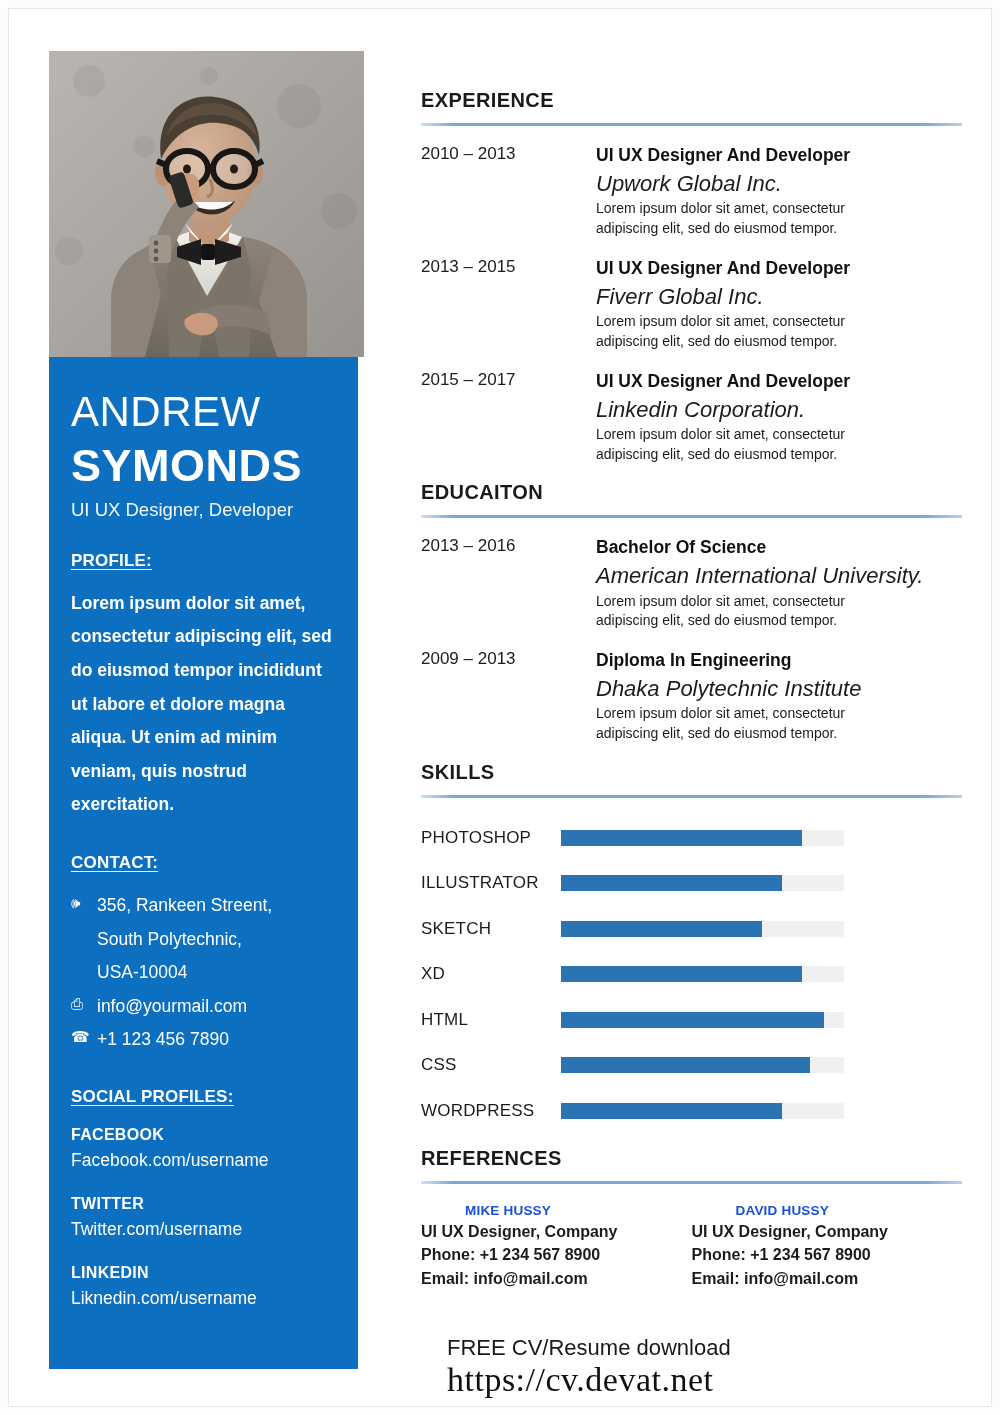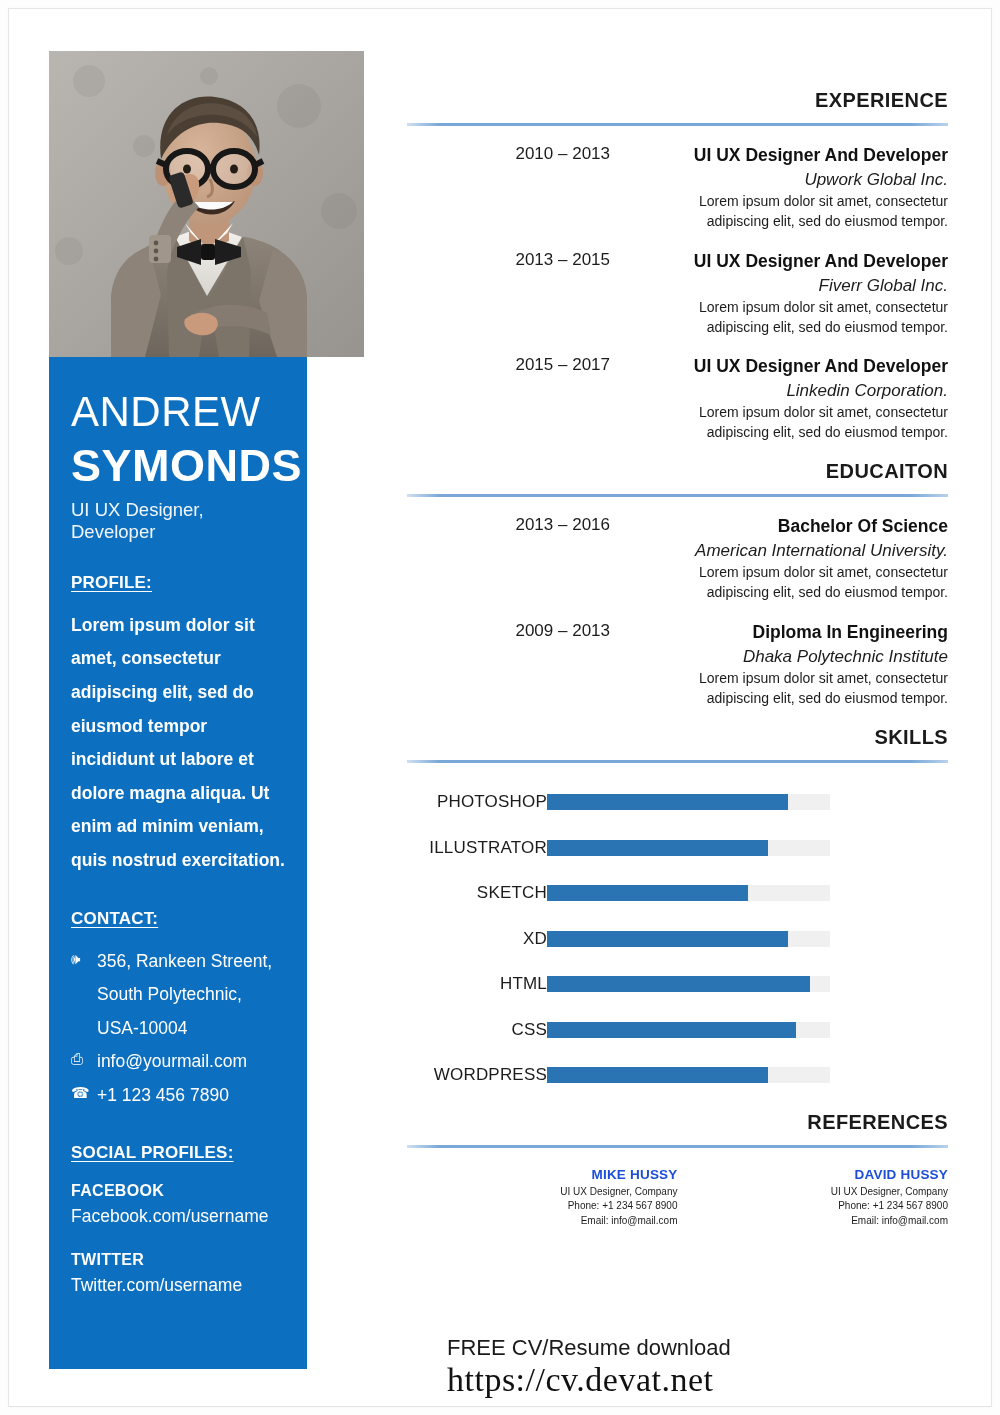--- a/index.html
+++ b/index.html
@@ -43,21 +43,21 @@
   #photo {
     position: relative;
     width: 315px; height: 306px;
     overflow: hidden;
     background: #a9a6a1;
   }
   #photo svg { display: block; width: 315px; height: 306px; }
 
   #sidebar {
     position: relative;
-    width: 258px;
+    width: 309px;
     min-height: 1012px;
     background: #0d6fbf;
     padding: 32px 22px 26px 22px;
     color: #ffffff;
   }
 
   .name-first {
     font-size: 42px;
     font-weight: 300;
     line-height: 1.08;
@@ -124,59 +124,57 @@
   .social-url {
     font-size: 17.5px;
     font-weight: 400;
     line-height: 1.5;
     color: #ffffff;
   }
 
   
   #right-col {
     position: absolute;
-    left: 398px; top: 80px;
+    left: 412px; top: 80px;
     width: 541px;
-    text-align: right;
   }
 
   .sec-title {
     font-size: 20px;
     font-weight: 700;
     letter-spacing: 0.4px;
     color: #1a1a1a;
     margin-bottom: 11px;
   }
   .sec-rule {
     height: 3px;
     width: 541px;
     background: linear-gradient(to right, #cfe0f2 0%, #79a8d8 6%, #79a8d8 93%, #b9d2ec 100%);
     margin-bottom: 17px;
   }
 
   .entry {
     display: flex;
     margin-bottom: 17px;
-    margin-left: 28px;
   }
   .entry-date {
     flex: 0 0 175px;
     font-size: 17px;
     color: #1c1c1c;
     padding-top: 1px;
   }
   .entry-body { flex: 1 1 auto; }
   .entry-role {
     font-size: 17.5px;
     font-weight: 700;
     color: #111111;
     line-height: 1.42;
   }
   .entry-org {
-    font-size: 17px;
+    font-size: 22px;
     font-style: italic;
     color: #1c1c1c;
     line-height: 1.42;
   }
   .entry-desc {
     font-size: 14px;
     color: #1c1c1c;
     line-height: 1.42;
   }
 
@@ -216,23 +214,24 @@
   .ref-col { flex: 0 0 50%; }
   .ref-name {
     font-size: 13.5px;
     font-weight: 700;
     color: #1d4ed8;
     line-height: 1.45;
     letter-spacing: 0.2px;
     margin-left: 44px;
   }
   .ref-line {
-    font-size: 10px;
+    font-size: 16px;
     color: #1c1c1c;
     line-height: 1.45;
+    font-weight: bold;
   }
 
   
   #footer {
     position: absolute;
     right: 24px;
     bottom: 8px;
     width: 520px;
   }
   #footer-line1 {
@@ -385,20 +384,24 @@
           <div class="side-head">SOCIAL PROFILES:</div>
           <div id="social-list">
               <div class="social-block">
                 <div class="social-net">FACEBOOK</div>
                 <div class="social-url">Facebook.com/username</div>
               </div>
               <div class="social-block">
                 <div class="social-net">TWITTER</div>
                 <div class="social-url">Twitter.com/username</div>
               </div>
+              <div class="social-block">
+                <div class="social-net">LINKEDIN</div>
+                <div class="social-url">Liknedin.com/username</div>
+              </div>
             </div>
         </div>
       </div>
 
       <div id="right-col">
 
         <div class="sec-block exp">
           <div class="sec-title">EXPERIENCE</div>
           <div class="sec-rule"></div>
           <div id="experience-entries">

